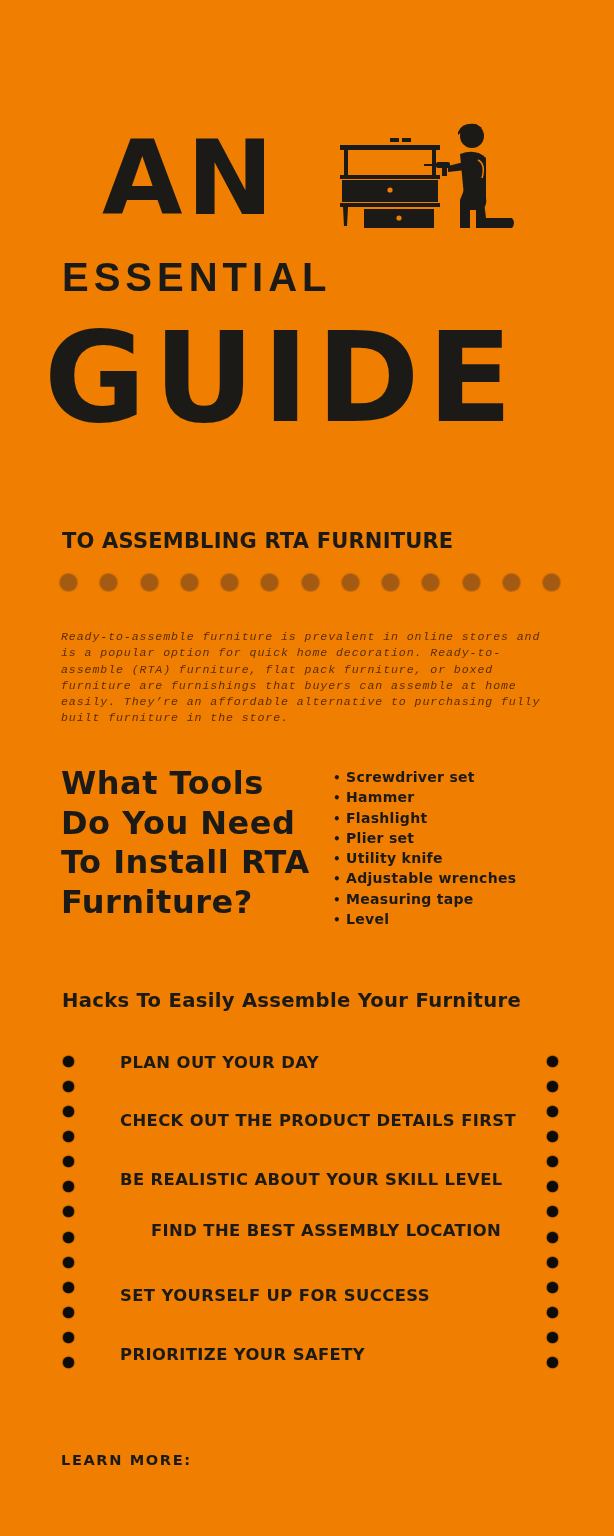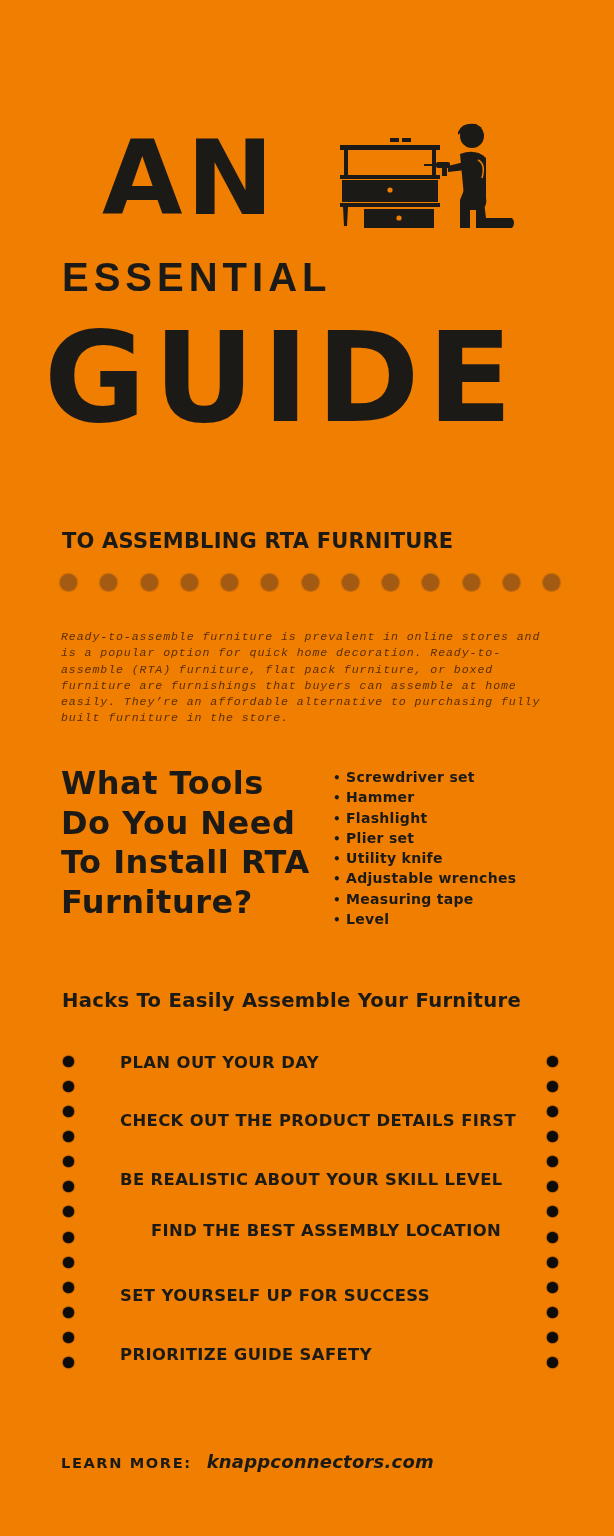--- a/index.html
+++ b/index.html
@@ -287,18 +287,17 @@
   <span class="dot"></span>
   <span class="dot"></span>
   <span class="dot"></span>
 </div>
 
 <div class="abs hack-item" style="top:1052px;">PLAN OUT YOUR DAY</div>
 <div class="abs hack-item" style="top:1110px;">CHECK OUT THE PRODUCT DETAILS FIRST</div>
 <div class="abs hack-item" style="top:1169px;">BE REALISTIC ABOUT YOUR SKILL LEVEL</div>
 <div class="abs hack-item" style="top:1220px;margin-left:31px;">FIND THE BEST ASSEMBLY LOCATION</div>
 <div class="abs hack-item" style="top:1285px;">SET YOURSELF UP FOR SUCCESS</div>
-<div class="abs hack-item" style="top:1344px;">PRIORITIZE GUIDE SAFETY</div>
+<div class="abs hack-item" style="top:1344px;">PRIORITIZE YOUR SAFETY</div>
 
 <div class="abs footer">
   <span class="learn">LEARN MORE:</span>
-  <a class="site" href="#">knappconnectors.com</a>
 </div>
 
 </body></html>

